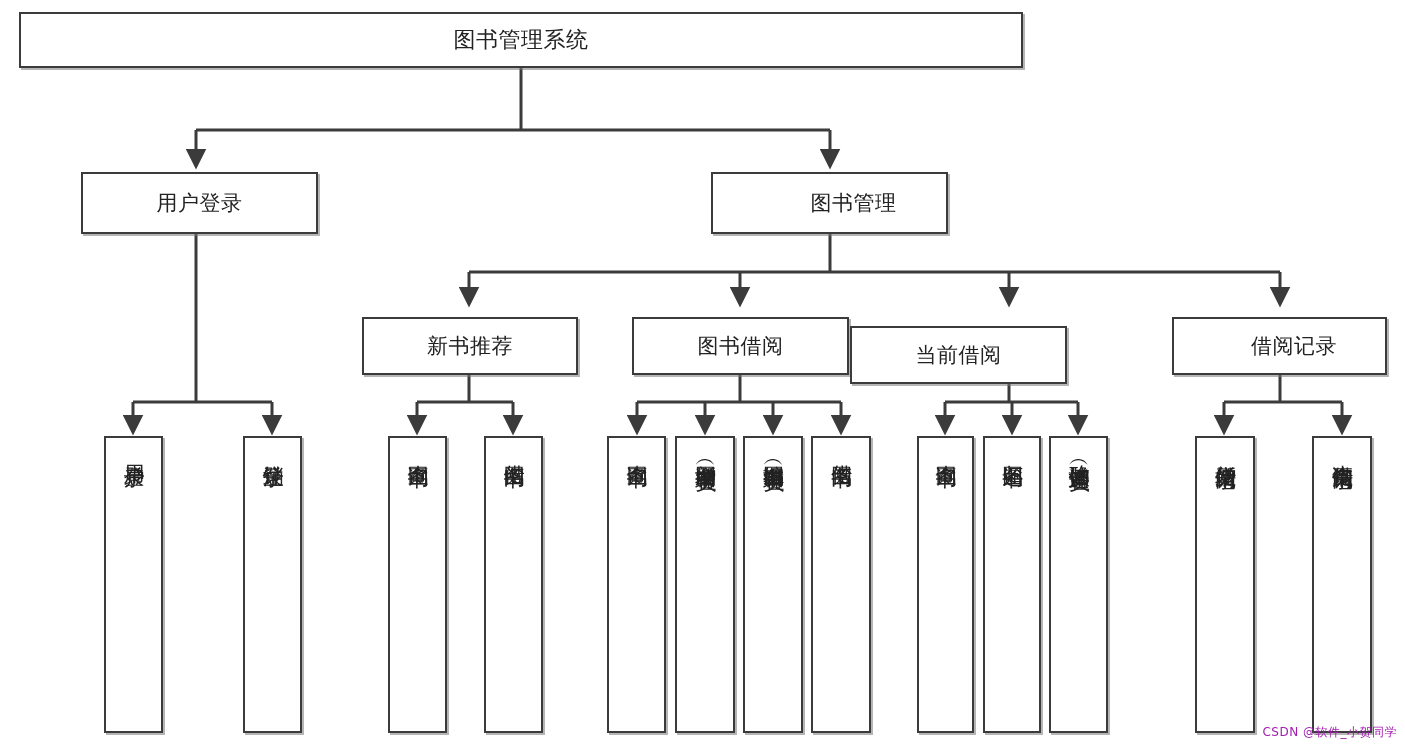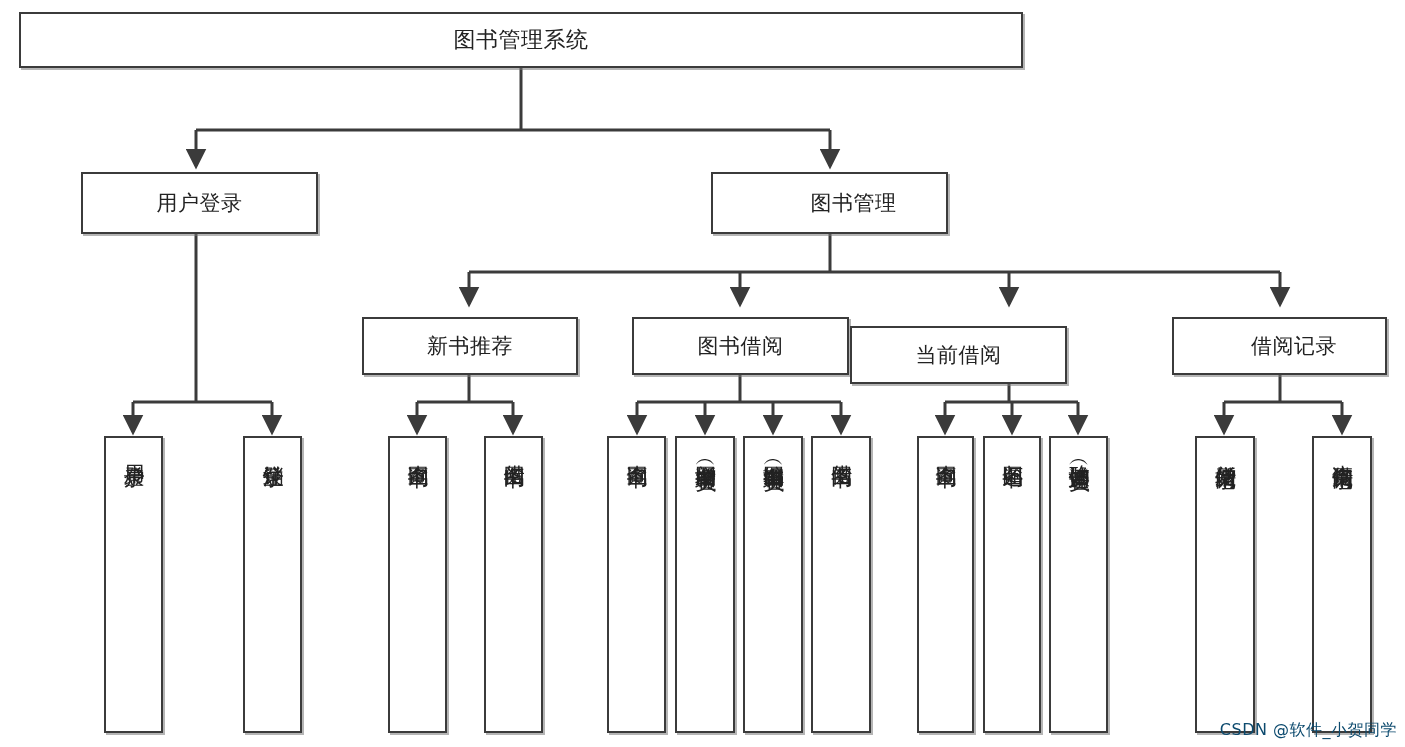--- a/index.html
+++ b/index.html
@@ -60,22 +60,22 @@
     text-orientation: upright;
     font-size: 21px;
     line-height: 1.12;
     letter-spacing: 1px;
     white-space: nowrap;
   }
   .watermark {
     position: absolute;
     right: 8px;
     bottom: 6px;
-    font-size: 16px;
-    color: #0c4a6e;
+    font-size: 12px;
+    color: #a21caf;
     letter-spacing: 0.5px;
     white-space: nowrap;
     user-select: none;
   }
 </style>
 </head>
 <body>
 
 <div id="diagram-root">
 

